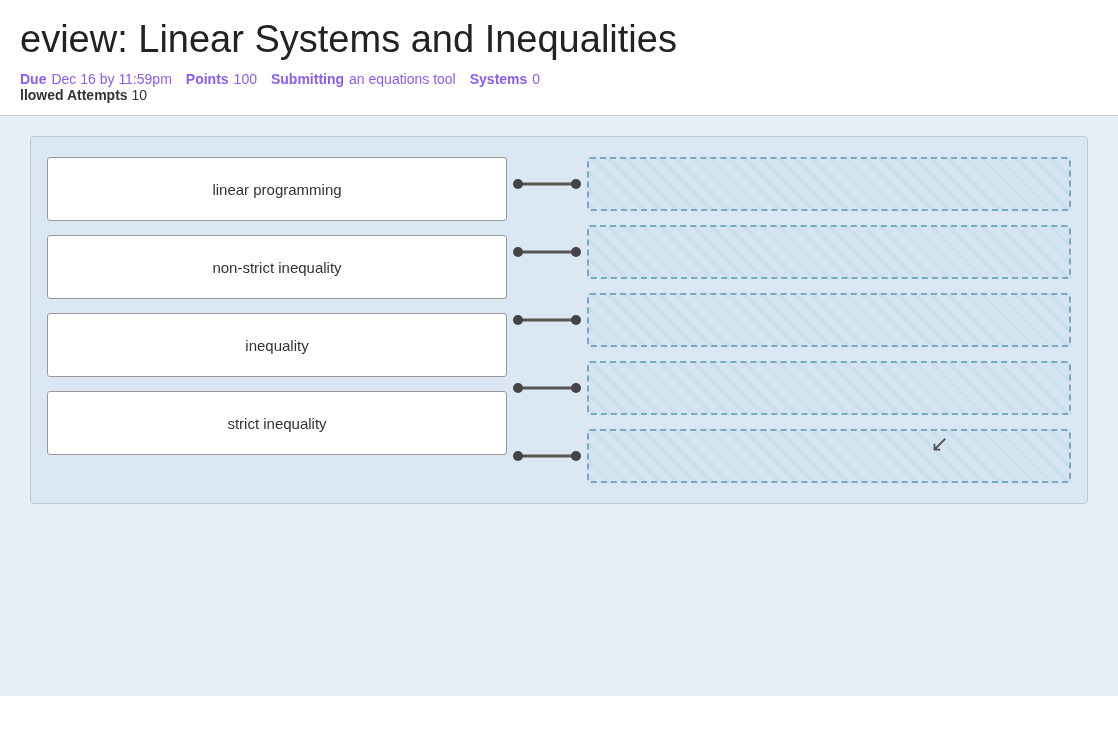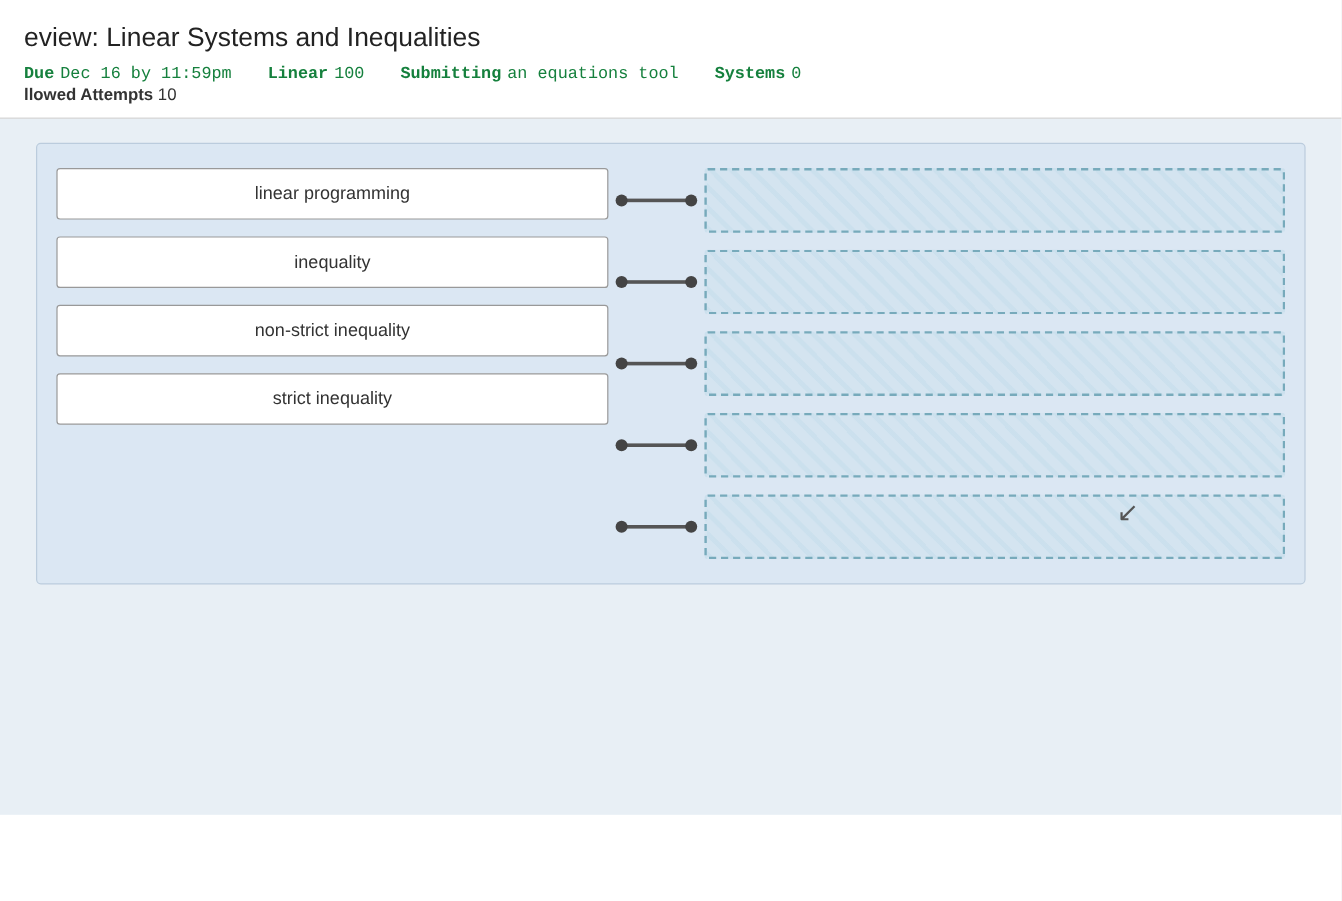--- a/index.html
+++ b/index.html
@@ -18,34 +18,33 @@
       width: 100%;
       min-height: 751px;
     }
 
     .header-section {
       padding: 18px 20px 12px 20px;
       border-bottom: 1px solid #ccc;
     }
 
     .page-title {
-      font-size: 22px;
+      font-size: 38px;
       font-weight: 300;
       color: #222;
       margin-bottom: 10px;
     }
 
     .meta-row {
       display: flex;
       flex-wrap: wrap;
-      gap: 6px 30px;
+      gap: 6px 14px;
       font-size: 14px;
-      color: #15803d;
-      align-items: center;
-      font-family: Liberation Mono, monospace;
+      color: #8b5cf6;
+      align-items: center;
     }
 
     .meta-item {
       display: flex;
       align-items: center;
       gap: 5px;
     }
 
     .meta-label {
       font-weight: bold;
@@ -90,21 +89,21 @@
 
     .term-box {
       background: #fff;
       border: 1px solid #999;
       border-radius: 3px;
       padding: 12px 16px;
       text-align: center;
       font-size: 15px;
       color: #333;
       position: relative;
-      height: 43px;
+      height: 64px;
       display: flex;
       align-items: center;
       justify-content: center;
     }
 
     .connector-area {
       display: flex;
       flex-direction: column;
       gap: 14px;
       width: 80px;
@@ -192,21 +191,21 @@
 <div class="page-wrapper">
 
   <div class="header-section">
     <h1 class="page-title">eview: Linear Systems and Inequalities</h1>
     <div class="meta-row">
       <div class="meta-item">
         <span class="meta-label">Due</span>
         <span class="meta-value">Dec 16 by 11:59pm</span>
       </div>
       <div class="meta-item">
-        <span class="meta-label">Linear</span>
+        <span class="meta-label">Points</span>
         <span class="meta-value">100</span>
       </div>
       <div class="meta-item">
         <span class="meta-label">Submitting</span>
         <span class="meta-value">an equations tool</span>
       </div>
       <div class="meta-item">
         <span class="meta-label">Systems</span>
         <span class="meta-value">0</span>
       </div>
@@ -219,24 +218,24 @@
 
   <div class="content-area">
     <div class="matching-container">
       <div class="matching-layout">
 
         <div class="left-column">
           <div class="term-box">
             <span>linear programming</span>
           </div>
           <div class="term-box">
+            <span>non-strict inequality</span>
+          </div>
+          <div class="term-box">
             <span>inequality</span>
-          </div>
-          <div class="term-box">
-            <span>non-strict inequality</span>
           </div>
           <div class="term-box">
             <span>strict inequality</span>
           </div>
         </div>
 
         <div class="connector-area">
           <div class="connector-line">
             <span class="dot-left"></span>
             <span class="dot-right"></span>

